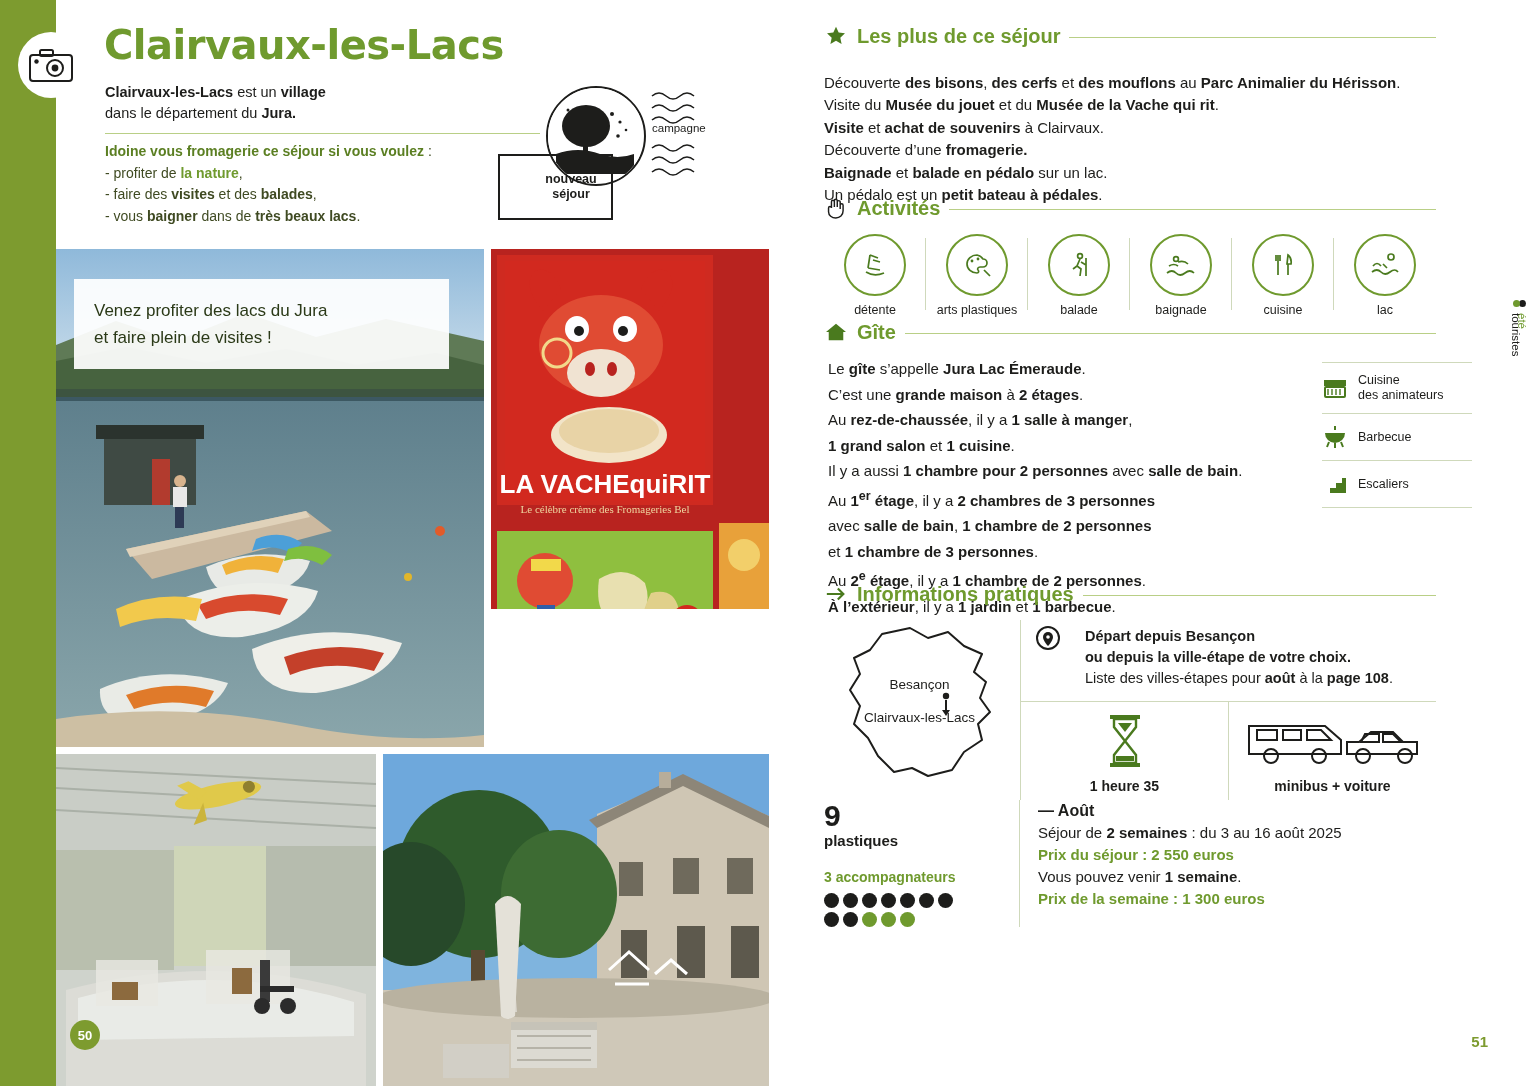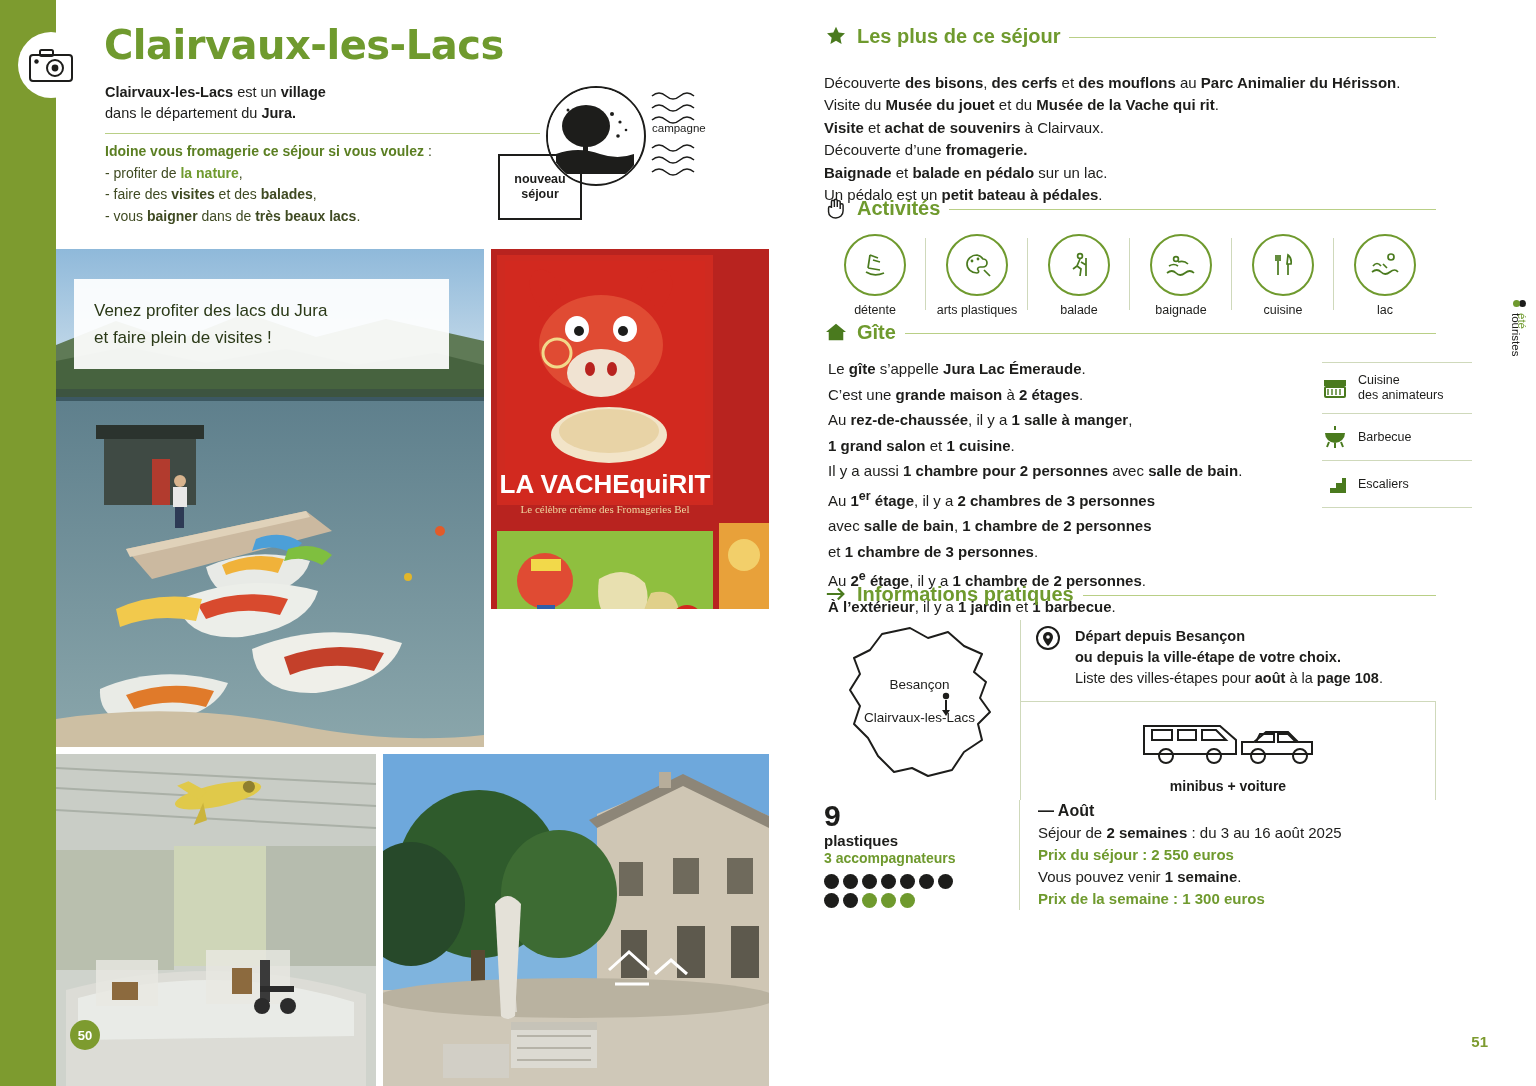--- a/index.html
+++ b/index.html
@@ -15,21 +15,21 @@
 
   h1.title{position:absolute;left:104px;top:22px;margin:0;font-size:40px;font-weight:bold;color:#6f9a2e;letter-spacing:-0.5px;font-family:"DejaVu Sans",sans-serif;}
   .intro{position:absolute;left:105px;top:82px;width:400px;font-size:14.5px;line-height:21px;}
   .rule-left{position:absolute;left:105px;top:133px;width:435px;height:1px;background:#b9cf86;}
   .advice{position:absolute;left:105px;top:141px;width:420px;font-size:14px;line-height:21.5px;color:#3f4a22;}
   .advice .lead{color:#5b7f22;font-weight:bold;}
   b{font-weight:bold;}
   .g{color:#6f9a2e;font-weight:bold;}
 
   
-  .stamp{position:absolute;left:498px;top:154px;width:80px;height:62px;border:2px solid #1d1d1b;display:flex;align-items:center;justify-content:center;text-align:center;font-size:12.5px;line-height:15px;font-weight:bold;}
+  .stamp{position:absolute;left:498px;top:154px;width:80px;height:62px;border:2px solid #1d1d1b;display:flex;align-items:center;justify-content:center;text-align:center;font-size:12.5px;line-height:15px;font-weight:bold;padding-left:31px;}
   .circle-illu{position:absolute;left:546px;top:86px;width:96px;height:96px;border-radius:50%;border:2px solid #1d1d1b;background:#fff;overflow:hidden;}
   .campagne-label{position:absolute;left:652px;top:122px;font-size:11.5px;}
   .waves{position:absolute;left:650px;top:88px;}
 
   
   .photo{position:absolute;overflow:hidden;}
   .p1{left:56px;top:249px;width:428px;height:498px;}
   .p2{left:491px;top:249px;width:278px;height:360px;}
   .p3{left:56px;top:754px;width:320px;height:332px;}
   .p4{left:383px;top:754px;width:386px;height:332px;}
@@ -57,32 +57,32 @@
   .eq-list{position:absolute;left:498px;top:42px;width:150px;}
   .eq{display:flex;align-items:center;gap:10px;padding:10px 0;border-bottom:1px solid #cfd9bb;}
   .eq:first-child{border-top:1px solid #cfd9bb;}
   .eq .txt{font-size:12.5px;line-height:15px;}
 
   .info-block{position:absolute;left:34px;top:582px;width:612px;}
   .info-grid{margin-top:14px;display:flex;}
   .map-cell{width:196px;position:relative;height:170px;}
   .map-cell .cities{position:absolute;left:40px;top:55px;text-align:center;font-size:13.5px;line-height:19px;}
   .right-cells{flex:1;border-left:1px solid #cfd9bb;}
-  .dep{display:flex;gap:14px;padding:6px 0 12px 14px;}
+  .dep{display:flex;gap:24px;padding:6px 0 12px 14px;}
   .dep .t{font-size:14.5px;line-height:21px;}
   .two{display:flex;border-top:1px solid #cfd9bb;}
   .two>div{flex:1;text-align:center;padding:10px 0 6px;}
   .two>div:first-child{border-right:1px solid #cfd9bb;}
   .two .cap{font-size:14px;font-weight:bold;margin-top:4px;}
 
   .bottom{position:absolute;left:34px;top:800px;width:612px;display:flex;}
   .vac{width:195px;}
   .vac .num{font-size:30px;font-weight:bold;line-height:32px;}
   .vac .w{font-size:15px;font-weight:bold;}
-  .vac .acc{font-size:14px;font-weight:bold;color:#6f9a2e;margin-top:1px;}
+  .vac .acc{font-size:14px;font-weight:bold;color:#6f9a2e;margin-top:20px;}
   .dots{margin-top:8px;display:flex;gap:4px;flex-wrap:wrap;width:145px;}
   .dot{width:15px;height:15px;border-radius:50%;background:#1d1d1b;}
   .dot.green{background:#6f9a2e;}
   .dates{flex:1;border-left:1px solid #cfd9bb;padding-left:18px;font-size:15px;line-height:22px;}
   .dates .m{font-weight:bold;font-size:16px;}
   .dates .price{color:#6f9a2e;font-weight:bold;}
 
   
   .tab{position:absolute;right:0;top:300px;width:28px;height:110px;background:#ffffff;display:flex;flex-direction:column;align-items:center;justify-content:flex-start;gap:6px;}
   .tab .vtext{writing-mode:vertical-rl;font-size:11.5px;color:#6f9a2e;}
@@ -508,20 +508,30 @@
               <circle cx="13" cy="11" r="1.8" fill="#ffffff"></circle>
             </svg>
             <div class="t">
               <b>Départ depuis Besançon</b><br>
               <b>ou depuis la ville-étape de votre choix.</b><br>
               <span>Liste des villes-étapes pour <b>août</b> à la <b>page 108</b>.</span>
             </div>
           </div>
           <div class="two">
             <div>
+              <svg width="46" height="58" viewBox="0 0 46 58">
+                <rect x="8" y="3" width="30" height="4" fill="#4a7a1e"></rect>
+                <rect x="8" y="51" width="30" height="4" fill="#4a7a1e"></rect>
+                <path d="M12 7 h22 v8 l-11 14 l11 14 v8 h-22 v-8 l11 -14 l-11 -14z" fill="none" stroke="#4a7a1e" stroke-width="2.4"></path>
+                <path d="M14 44 h18 v5 h-18z" fill="#4a7a1e"></path>
+                <path d="M16 11 h14 l-7 9z" fill="#4a7a1e"></path>
+              </svg>
+              <div class="cap">1 heure 35</div>
+            </div>
+            <div>
               <svg width="180" height="58" viewBox="0 0 180 58" fill="none" stroke="#1d1d1b" stroke-width="2">
                 <path d="M6 14 h76 l16 14 v14 h-92 z"></path>
                 <path d="M14 18 h20 v10 h-20z M40 18 h18 v10 h-18z M64 18 h14 l10 10 h-24z"></path>
                 <circle cx="28" cy="44" r="7"></circle>
                   <circle cx="76" cy="44" r="7"></circle>
                 <path d="M104 30 h12 l12 -10 h22 l10 10 h14 v12 h-70z"></path>
                 <circle cx="120" cy="44" r="7"></circle>
                   <circle cx="162" cy="44" r="7"></circle>
                 <path d="M122 22 h14 v8 h-18z M140 22 h10 l8 8 h-18z"></path>
               </svg>

